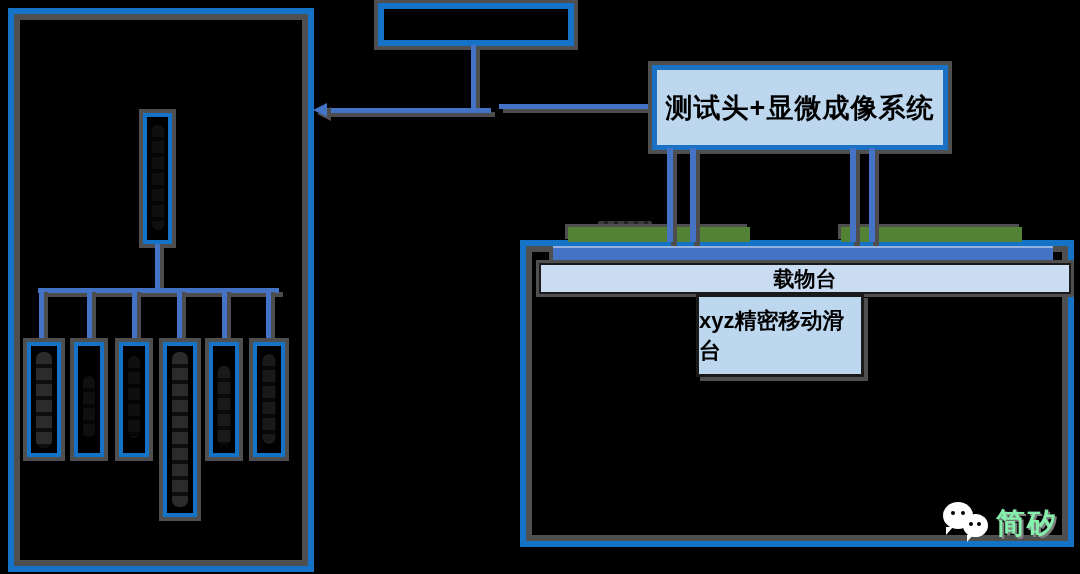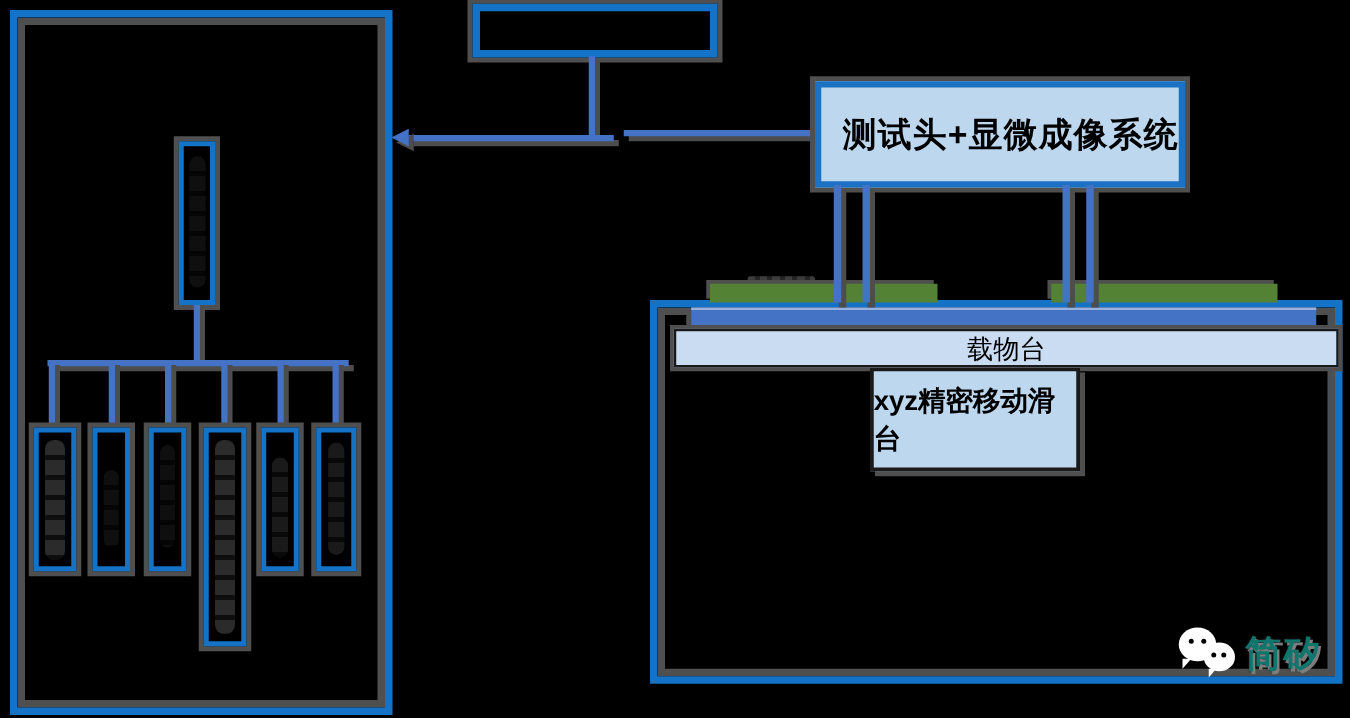--- a/index.html
+++ b/index.html
@@ -26,45 +26,45 @@
   .smudge.light { opacity:.35; }
 
   
   .top-box      { left:378px; top:3px; width:196px; height:43px; }
   .arrow-w      { position:absolute; left:313px; top:103px; width:0; height:0; border-style:solid;
                   border-width:7px 14px 7px 0; border-color:transparent #4472c4 transparent transparent;
                   filter:drop-shadow(4px 4px 0 #4d4d4d); }
 
   
   .test-head    { left:652px; top:65px; width:296px; height:85px; border:5px solid #1b72c4;
-                  box-shadow:0 0 0 4px #4f4f4f; font-size:27px; font-weight:bold; letter-spacing:1px;justify-content:flex-end; }
+                  box-shadow:0 0 0 4px #4f4f4f; font-size:27px; font-weight:bold; letter-spacing:1px; }
   .outer-box    { left:520px; top:240px; width:554px; height:307px; }
   .chuck        { position:absolute; left:553px; top:246px; width:500px; height:16px; background:#4472c4;
                   border-top:2px solid #97b2df; box-shadow:-4px 3px 0 #4f4f4f; }
   .wafer        { position:absolute; top:227px; height:15px; background:#548235; box-shadow:-3px -3px 0 #4f4f4f; }
   .wafer-smudge { position:absolute; left:598px; top:221px; width:54px; height:8px; border-radius:2px;
                   background:repeating-linear-gradient(90deg,#3c3c3c 0 6px,#242424 6px 10px); }
   .leg          { position:absolute; top:148px; width:6px; height:94px; background:#4472c4;
                   filter:drop-shadow(4px 4px 0 #4d4d4d); z-index:6; }
   .stage-bar    { left:539px; top:263px; width:532px; height:31px; background:#c9dcf2;
                   border:2px solid #1a1a1a; box-shadow:0 0 0 3px #4f4f4f;
-                  font-size:21px; font-weight:normal; z-index:5; }
+                  font-size:21px; font-weight:bold; z-index:5; }
   .xyz-box      { left:696px; top:294px; width:168px; height:83px; border:3px solid #1a1a1a;
                   box-shadow:4px 4px 0 #4f4f4f; font-size:22px; font-weight:bold; z-index:5; }
 
   
   .watermark    { position:absolute; left:938px; top:492px; width:132px; height:58px; z-index:10; }
   .bubble       { position:absolute; background:#fff; border-radius:50%; }
   .bubble.big   { left:5px; top:10px; width:30px; height:27px; }
   .bubble.small { left:25px; top:22px; width:25px; height:23px; }
   .bubble:after { content:""; position:absolute; width:0; height:0; border-style:solid; }
   .bubble.big:after   { left:3px; bottom:-6px; border-width:8px 7px 0 0; border-color:#fff transparent transparent transparent; }
   .bubble.small:after { left:4px; bottom:-5px; border-width:7px 6px 0 0; border-color:#fff transparent transparent transparent; }
   .eye          { position:absolute; width:4px; height:4px; background:#000; border-radius:50%; }
-  .wm-text      { position:absolute; left:58px; top:12px; color:#0f766e; font-size:29px; font-weight:bold;
+  .wm-text      { position:absolute; left:58px; top:12px; color:#86efac; font-size:29px; font-weight:bold;
                   letter-spacing:2px; text-shadow:2px 2px 0 #7d7d7d, 0 0 2px #2a2a2a; }
 </style>
 </head>
 <body>
 
 <div id="canvas">
 
   <div class="bluebox ring-in left-panel"></div>
 
   <div class="bluebox ring-out root-bar">

